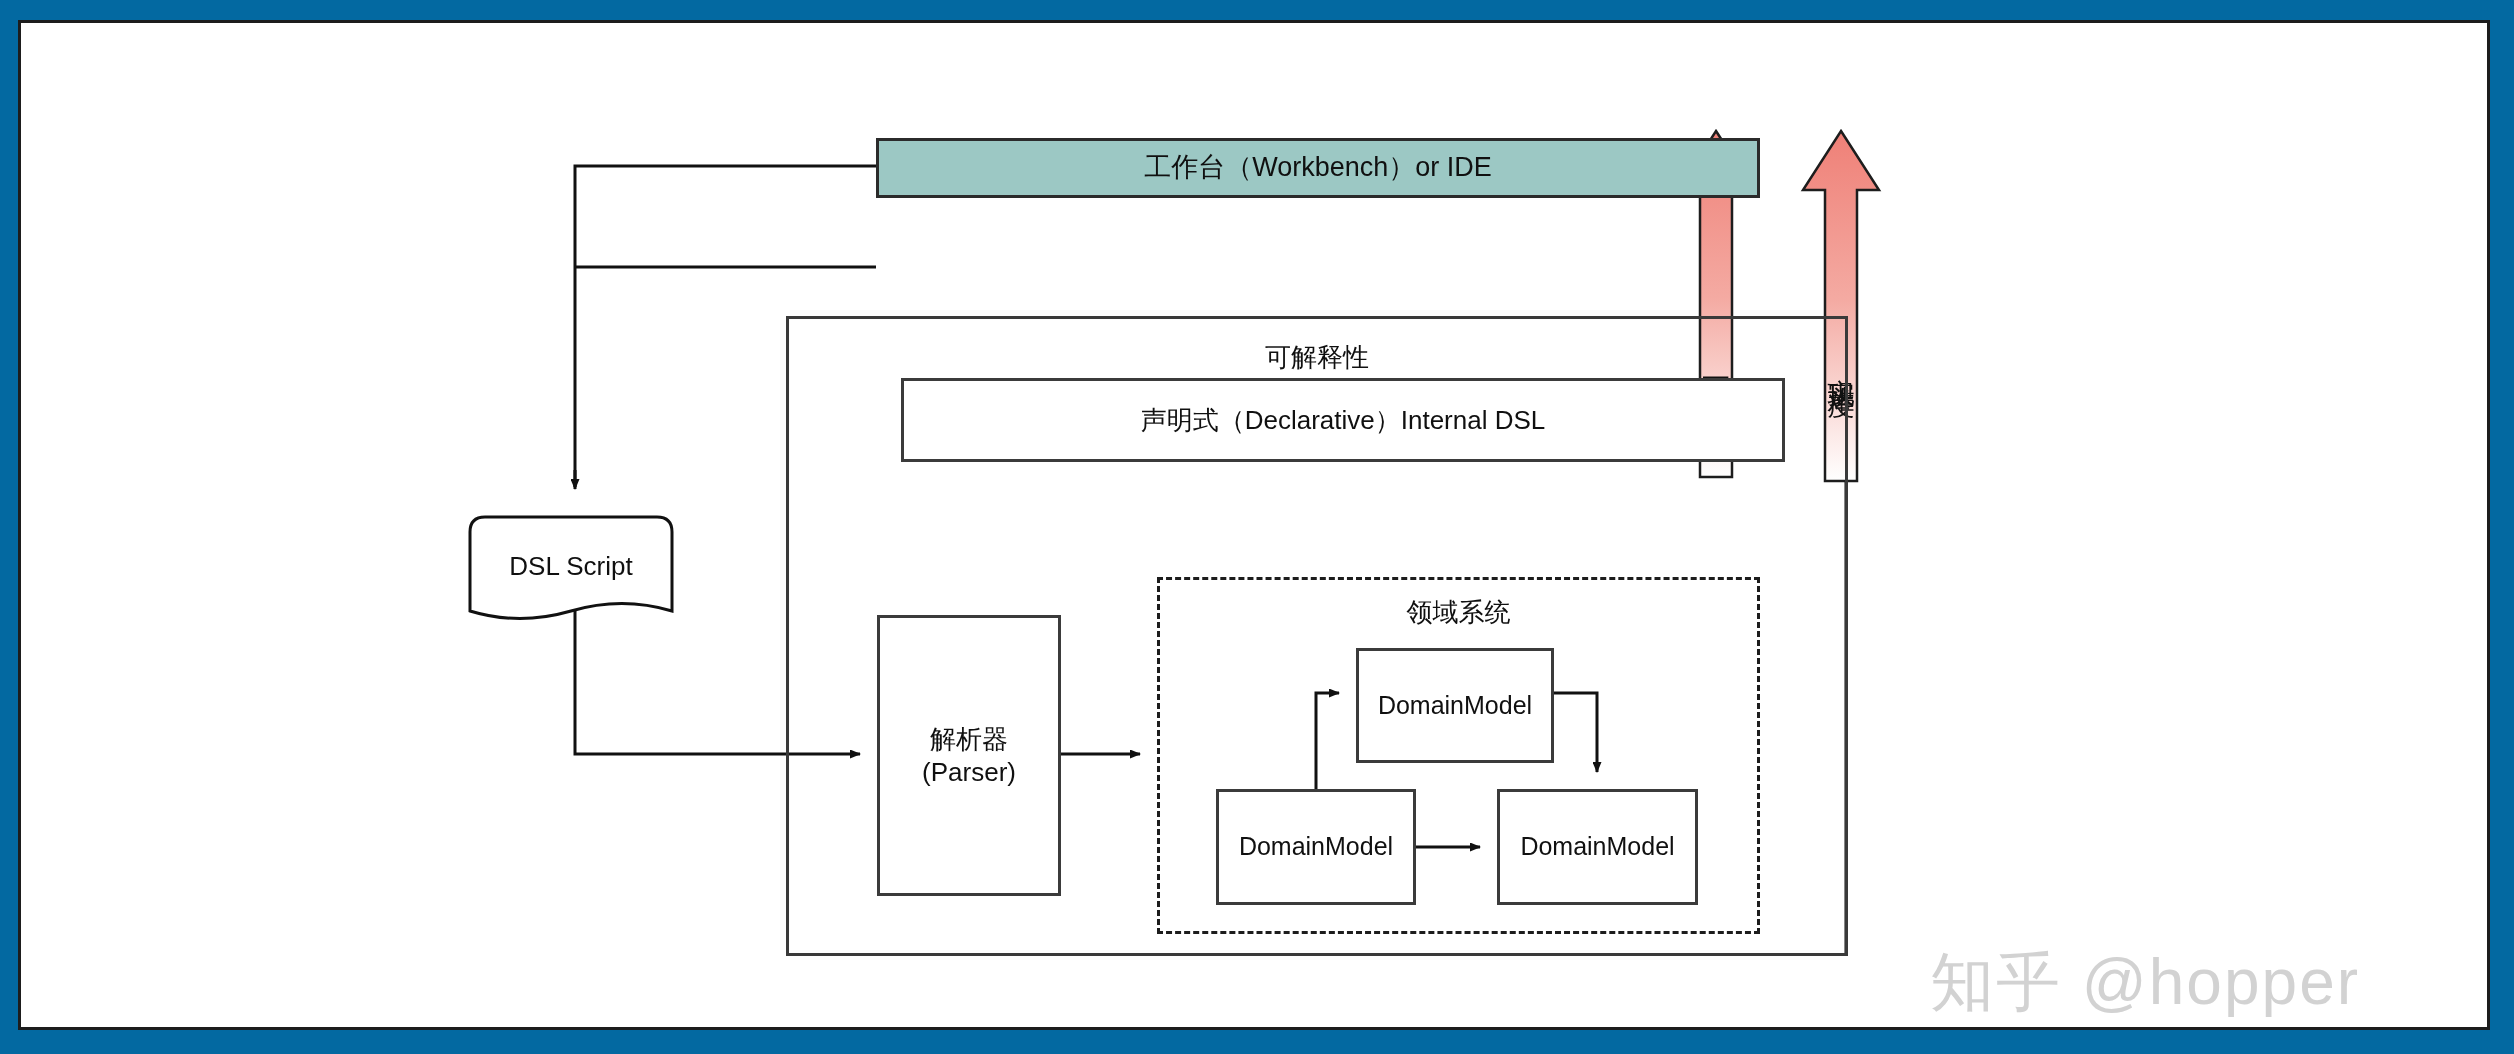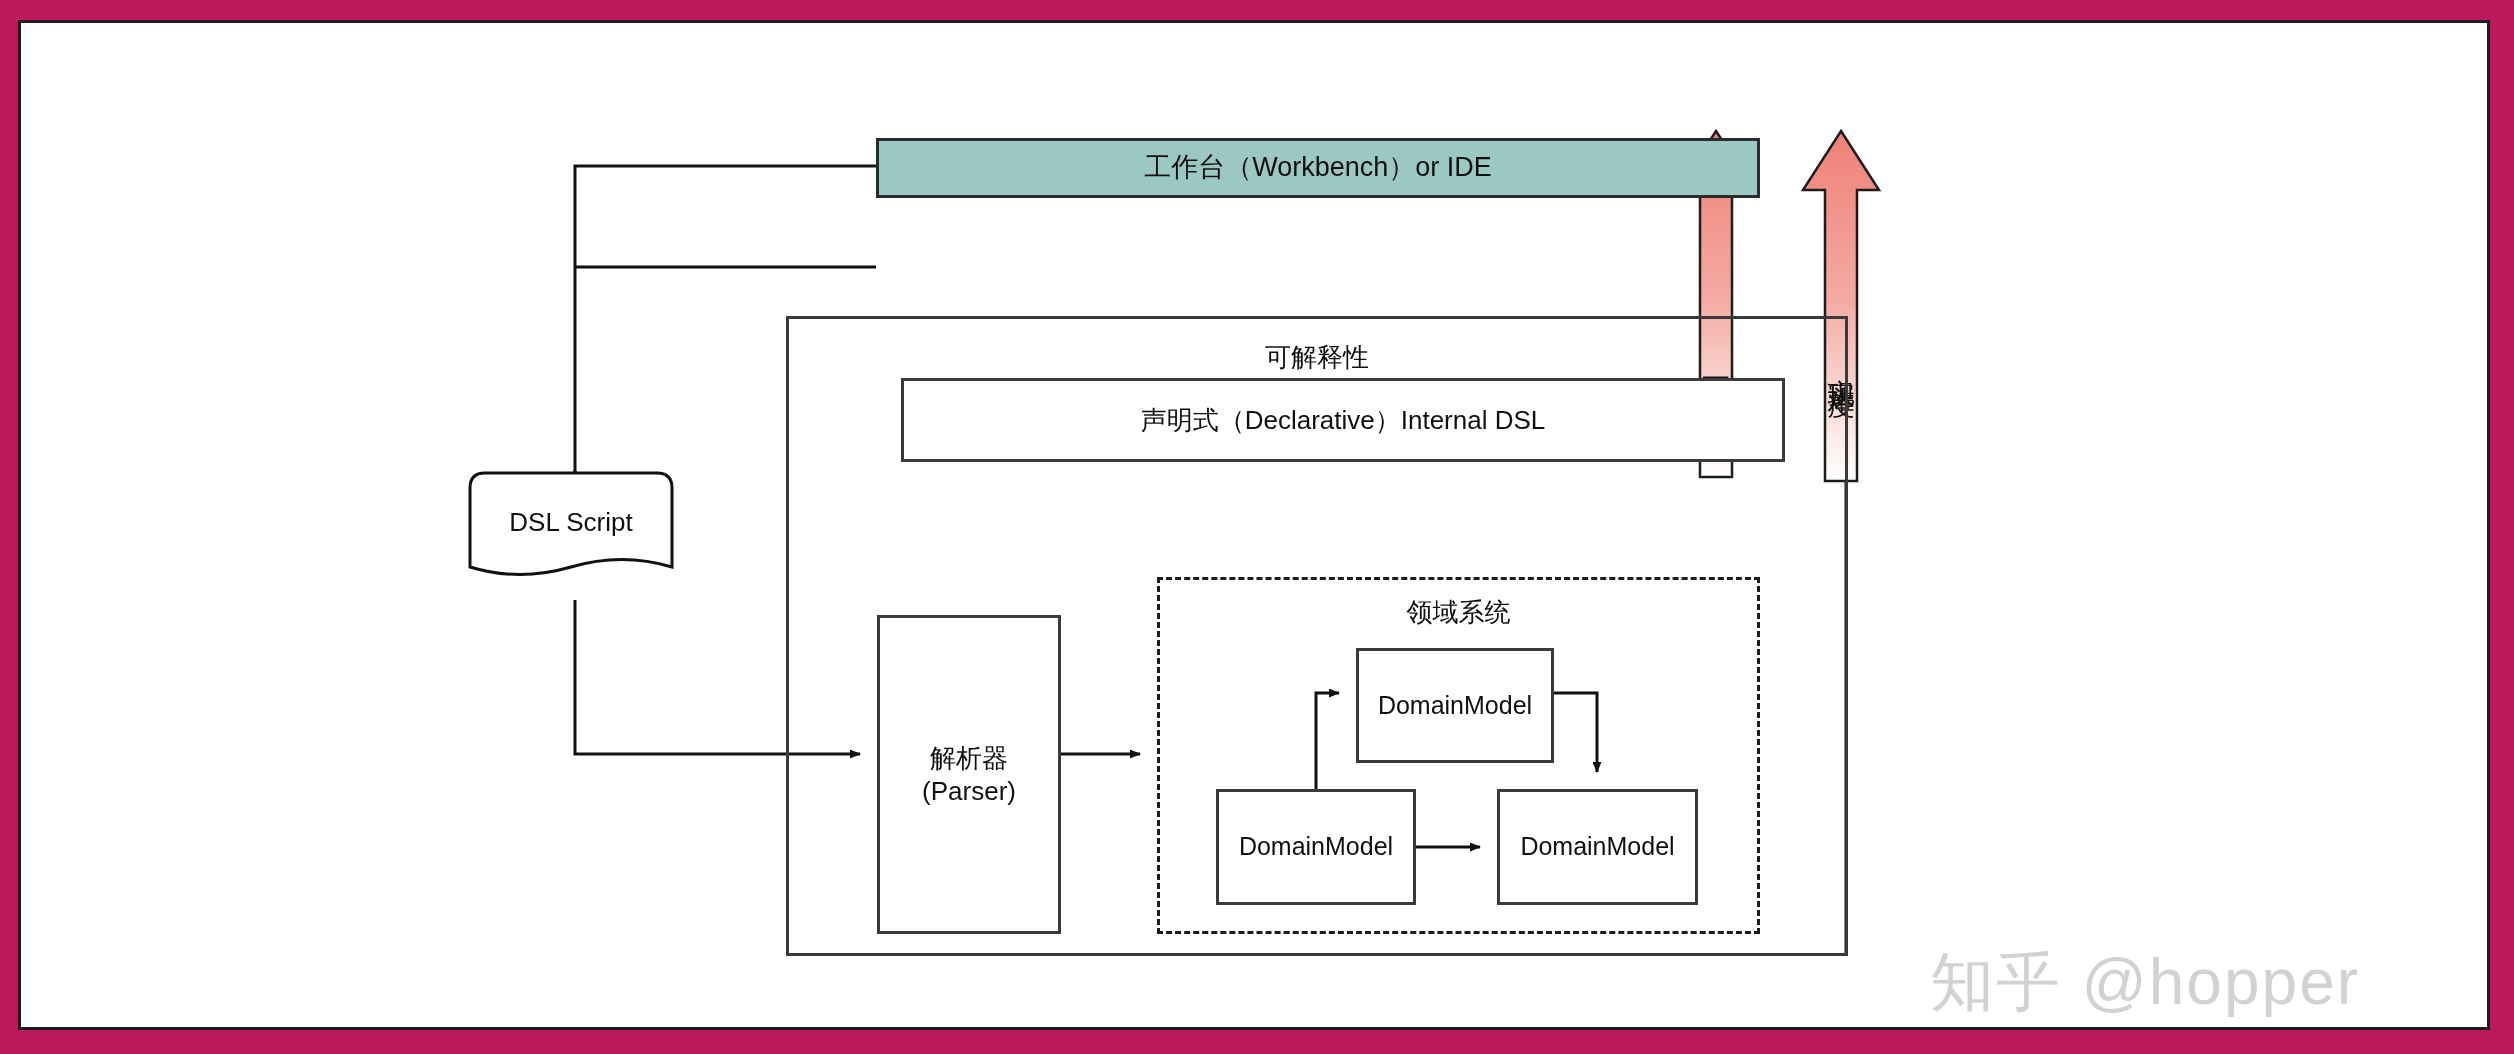--- a/index.html
+++ b/index.html
@@ -1,21 +1,21 @@
 <!DOCTYPE html>
 <html><head>
 <meta charset="utf-8">
 <style>
   html,body{margin:0;padding:0;background:#ffffff;}
   body{
     width:2514px;height:1054px;
     font-family:"Liberation Sans","DejaVu Sans",sans-serif;
     -webkit-font-smoothing:antialiased;
   }
-  #stage{position:relative;width:2514px;height:1054px;overflow:hidden;background:#be185d;}
+  #stage{position:relative;width:2514px;height:1054px;overflow:hidden;background:#0369a1;}
 
   
   .page-frame{
     position:absolute;left:18px;top:20px;width:2472px;height:1010px;
     border:3px solid #1d1d1d;background:#fff;box-sizing:border-box;
   }
 
   
   .wire-layer{position:absolute;left:0;top:0;width:2514px;height:1054px;pointer-events:none;}
 
@@ -48,28 +48,28 @@
   }
   .domain-model-group{
     left:1157px;top:577px;width:603px;height:357px;
     border:3px dashed #1d1d1d;background:transparent;
     align-items:flex-start;justify-content:center;padding-top:16px;font-size:26px;
   }
   .dm-top{left:1356px;top:648px;width:198px;height:115px;font-size:25px;border-width:3px;}
   .dm-left{left:1216px;top:789px;width:200px;height:116px;font-size:25px;border-width:3px;}
   .dm-right{left:1497px;top:789px;width:201px;height:116px;font-size:25px;border-width:3px;}
   .parser-box{
-    left:877px;top:615px;width:184px;height:319px;font-size:26px;
+    left:877px;top:615px;width:184px;height:281px;font-size:26px;
     flex-direction:column;
   }
   .parser-box span{display:block;}
 
   
   .dsl-script{
-    position:absolute;left:467px;top:470px;width:208px;height:115px;
+    position:absolute;left:467px;top:514px;width:208px;height:115px;
   }
   .dsl-script .dsl-label{
     position:absolute;left:0;top:0;width:208px;height:105px;
     display:flex;align-items:center;justify-content:center;
     font-size:26px;color:#101010;
   }
 
   
   .metric-arrow{position:absolute;}
   .metric-arrow .label{

